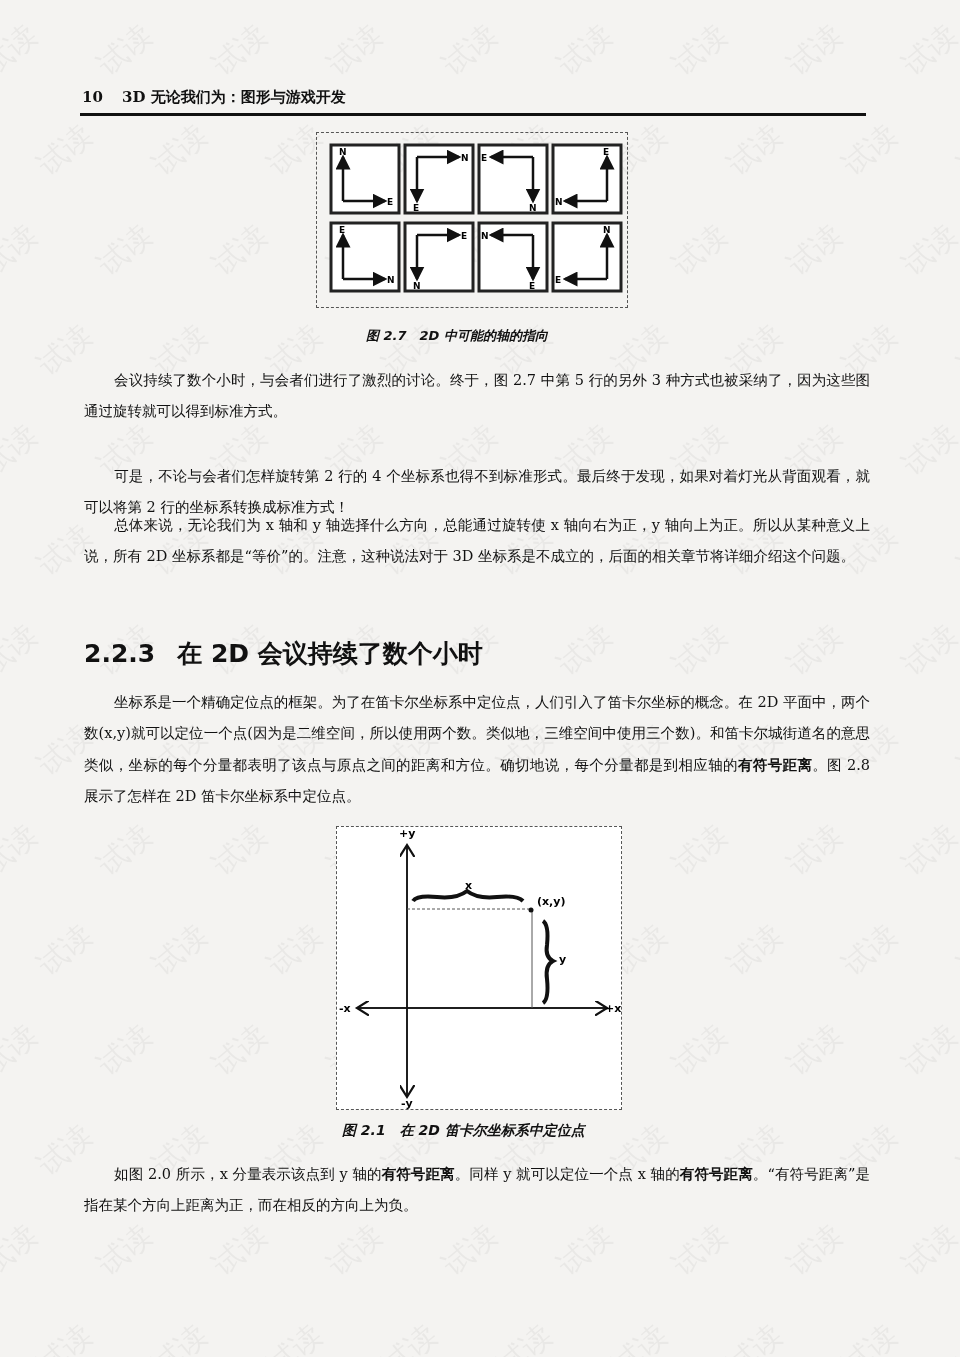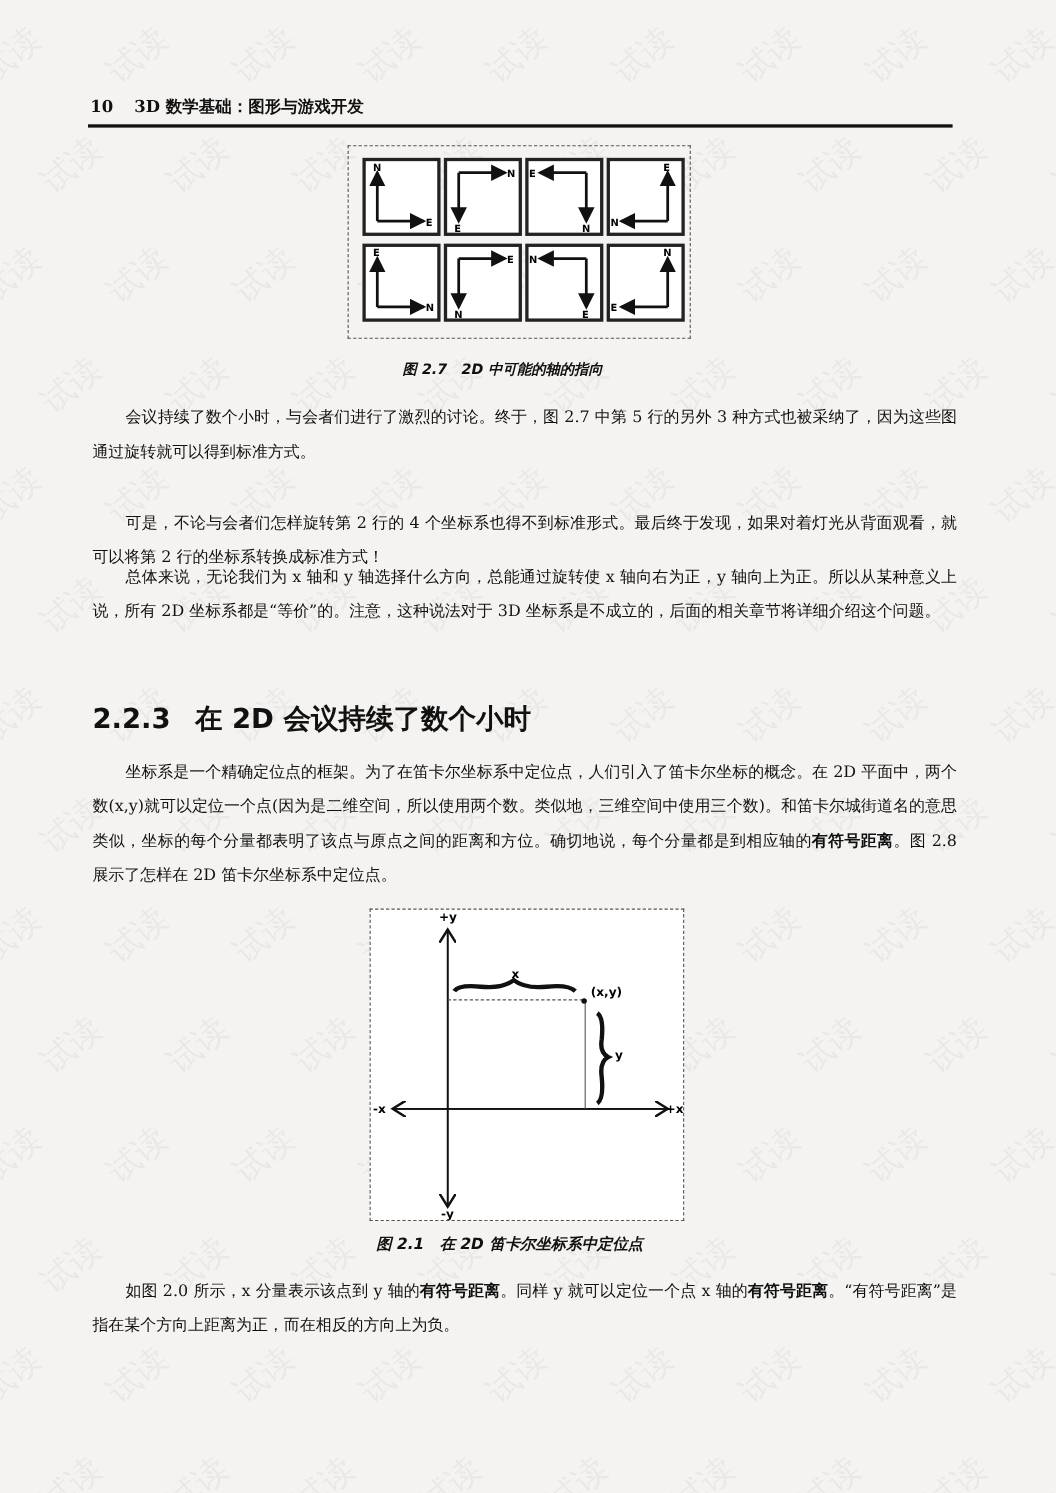--- a/index.html
+++ b/index.html
@@ -144,21 +144,21 @@
     <div class="wm" style="left: 380px; top: 1330px;">试读</div>
     <div class="wm" style="left: 495px; top: 1330px;">试读</div>
     <div class="wm" style="left: 610px; top: 1330px;">试读</div>
     <div class="wm" style="left: 725px; top: 1330px;">试读</div>
     <div class="wm" style="left: 840px; top: 1330px;">试读</div>
     <div class="wm" style="left: 955px; top: 1330px;">试读</div>
   </div>
 
 <div class="header">
   <span>10</span>
-  <span>3D 数学基础：图形与游戏开发</span>
+  <span>3D 无论我们为：图形与游戏开发</span>
 </div>
 <div class="rule"></div>
 
 <div class="fig27">
   <svg width="310" height="174">
     <defs>
       <marker id="ah" markerWidth="6" markerHeight="6" refX="5" refY="3" orient="auto">
         <path d="M0,0 L6,3 L0,6 z" fill="#111"></path>
       </marker>
     </defs>

